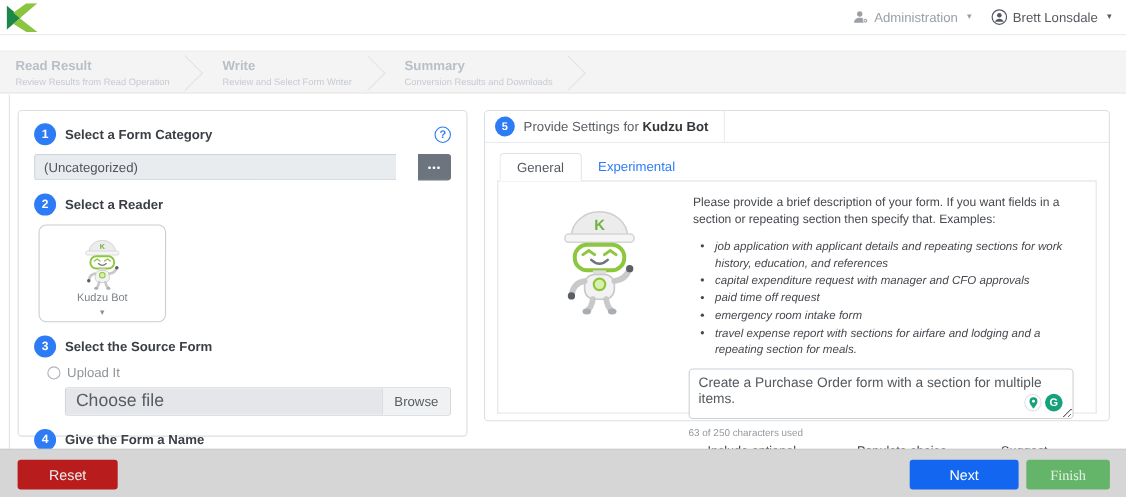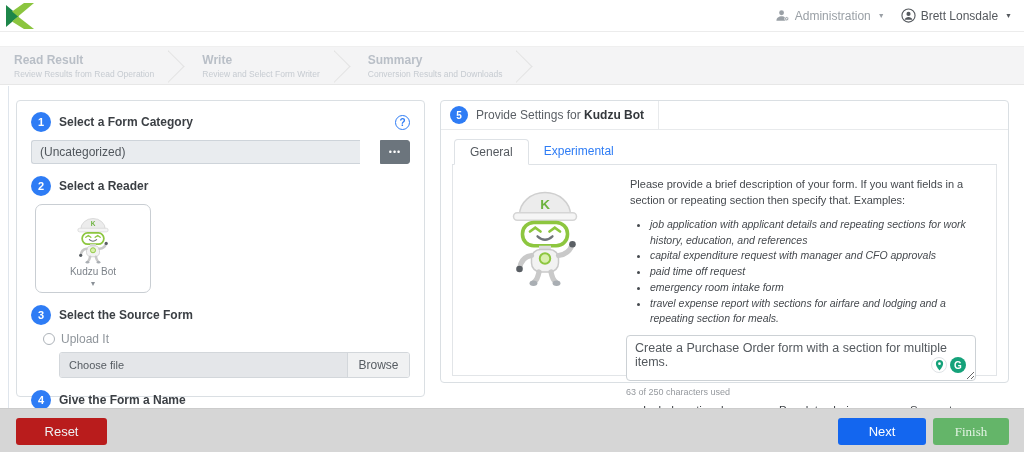--- a/index.html
+++ b/index.html
@@ -59,21 +59,21 @@
   .reader-card { width:116px; margin:8px 0 12px 4px; border:1px solid #c9ced3; border-radius:7px;
                  padding:7px 4px 4px; text-align:center; cursor:pointer; }
   .reader-name { font-size:10px; color:#7d838a; margin-top:2px; }
   .reader-caret { font-size:8px; color:#8a9097; margin-top:2px; }
 
   .radio-row { display:flex; align-items:center; gap:6px; margin:7px 0 6px 12px; }
   .radio { width:12px; height:12px; border-radius:50%; border:1px solid #adb3b9; background:#fff; }
   .radio-label { font-size:12px; color:#8f959b; }
 
   .file-group { display:flex; margin:0 0 12px 28px; border:1px solid #d3d7db; border-radius:3px; overflow:hidden; }
-  .file-text { flex:1; height:24px; background:#e4e6e9; font-size:11px; color:#565c62;
+  .file-text { flex:1; height:24px; background:#e4e6e9; font-size:16px; color:#565c62;
                display:flex; align-items:center; padding:0 9px; }
   .browse-btn { width:62px; height:24px; background:#f0f1f2; border-left:1px solid #d3d7db; font-size:12px;
                 color:#565c62; display:flex; align-items:center; justify-content:center; cursor:pointer; }
 
   .name-input { width:100%; height:26px; border:1px solid #ced4da; border-radius:3px; margin-top:8px;
                 font-size:12px; color:#444; padding:0 8px; font-family:"Liberation Sans", sans-serif; }
   .hint { font-size:9.5px; color:#8d939a; margin-top:4px; }
 
   
   .rp-header { height:29px; border-bottom:1px solid #e8eaec; display:flex; align-items:stretch; }
@@ -117,21 +117,21 @@
 
   
   .footer { position:absolute; left:0; right:0; bottom:0; height:44px; background:#d6d6d6;
             border-top:1px solid #cccccc; }
   .btn { position:absolute; height:27px; border:none; border-radius:3px; font-size:13px;
          font-family:"Liberation Sans", sans-serif; cursor:pointer; }
   .btn-reset { left:16px; top:9px; width:91px; background:#b91c1c; color:#eef1f3; }
   .btn-group { position:absolute; right:15px; top:9px; display:flex; gap:7px; }
   .btn-group .btn { position:static; }
   .btn-prev { width:76px; background:#5f97e6; color:#e9f1fc; }
-  .btn-next { width:88px; background:#1366ef; color:#fff; }
+  .btn-next { width:99px; background:#1366ef; color:#fff; }
   .btn-finish { width:76px; background:#64b569; color:#e2f3e3;font-family:Liberation Serif, serif; }
 
   svg { display:block; }
 </style>
 </head>
 <body>
 
 <svg width="0" height="0" style="position:absolute">
   <defs>
     <g id="robot">

